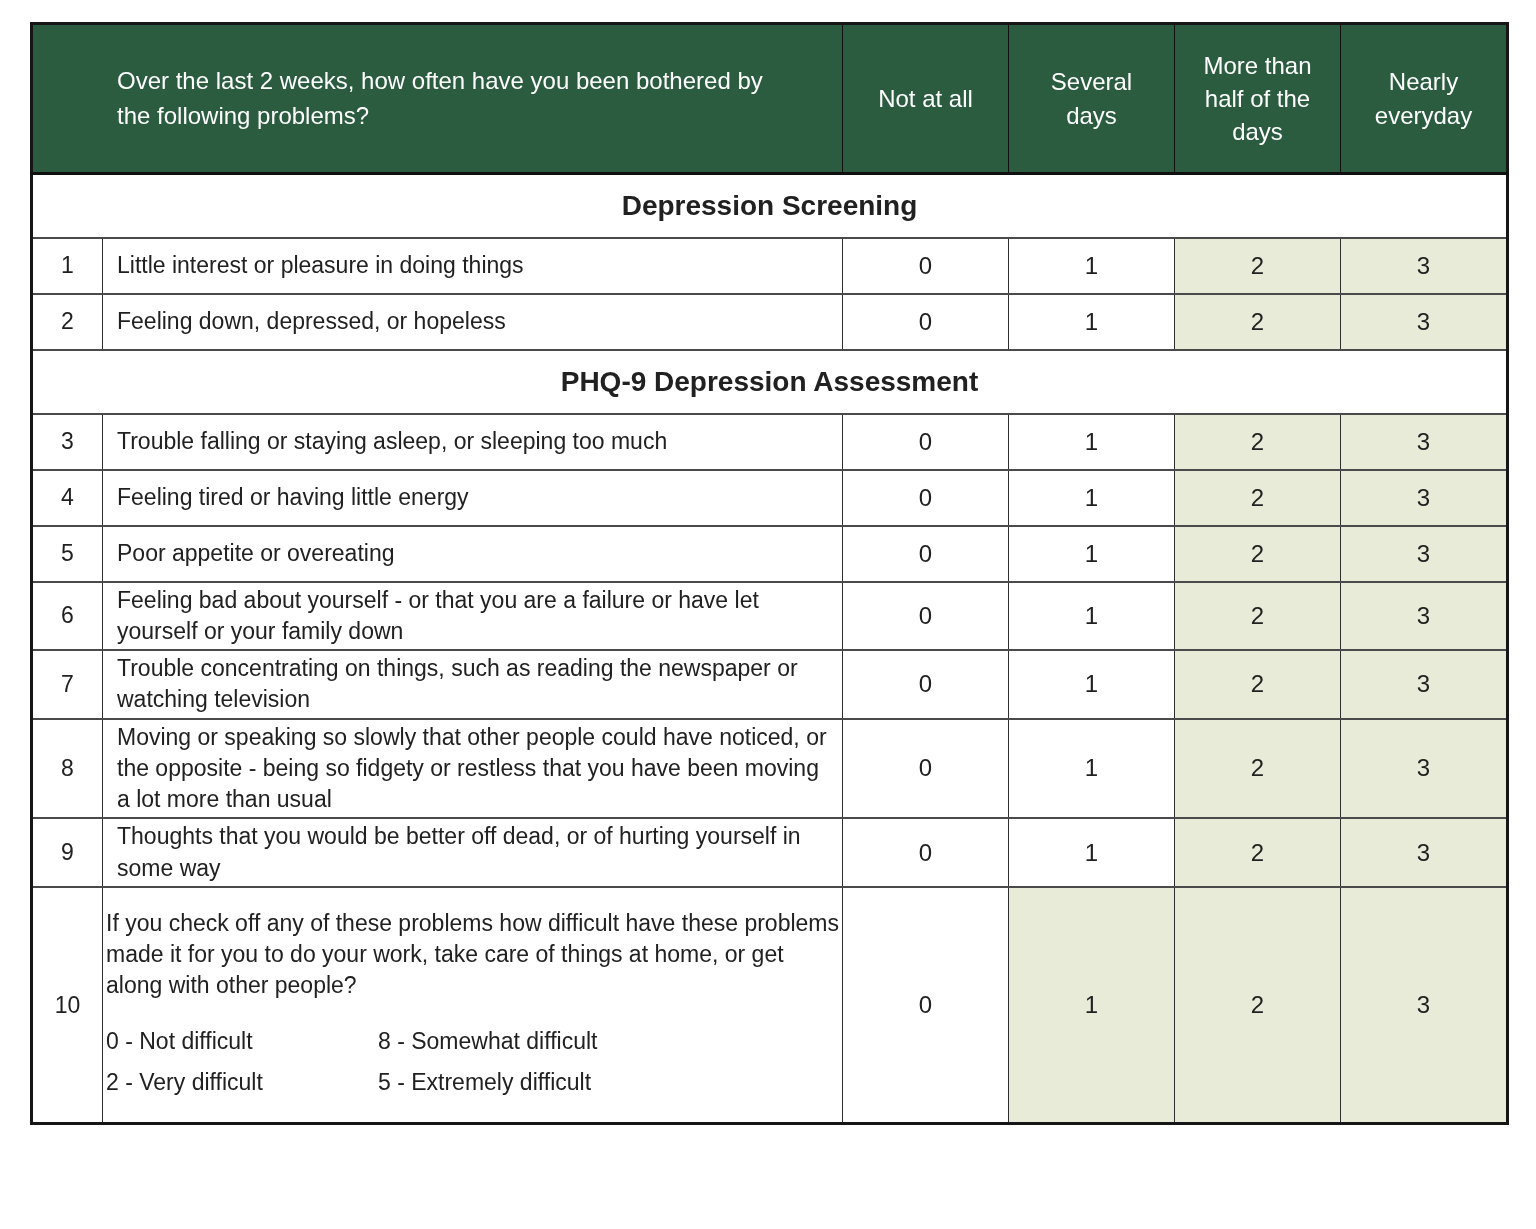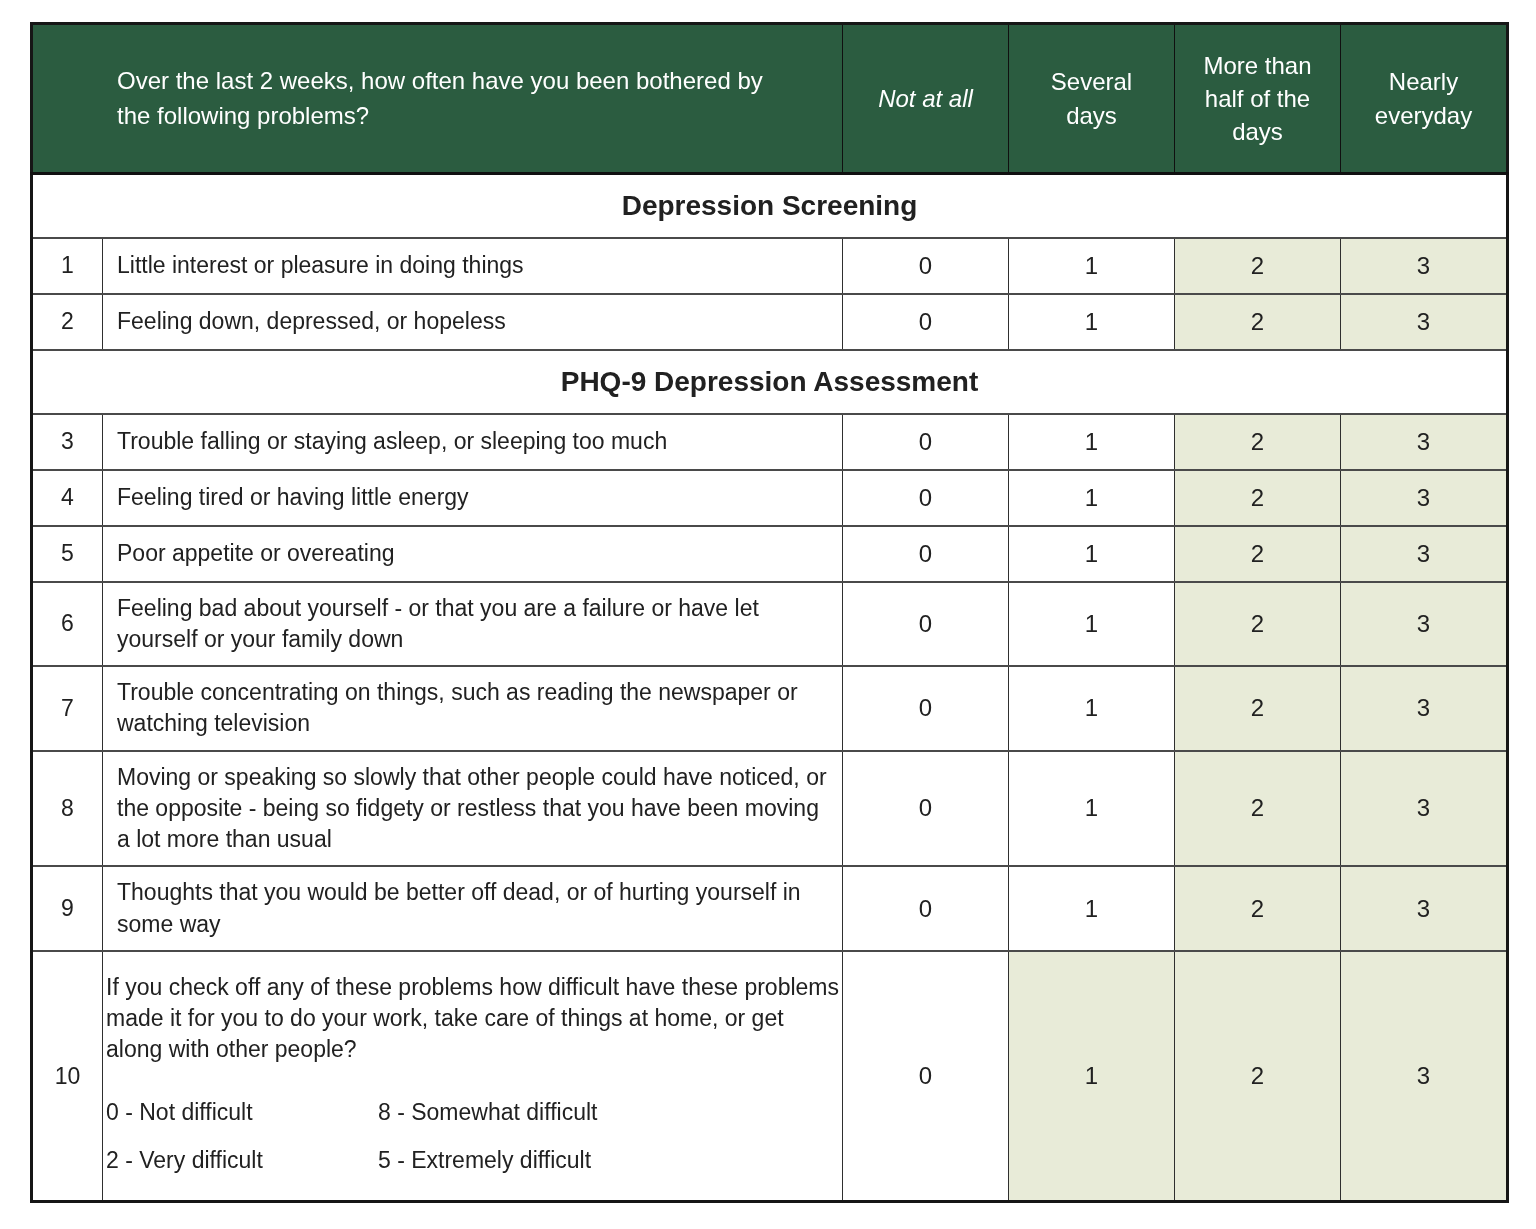--- a/index.html
+++ b/index.html
@@ -32,37 +32,37 @@
   
   .head-row th{
     background:var(--header-bg);color:var(--header-text);
     font-weight:400;font-size:24px;height:150px;
     border-color:#101010;border-bottom-width:3px;
   }
   .q-head{text-align:left;padding-left:84px;}
   .q-head-text{max-width:655px;line-height:1.45;}
   .col-head{text-align:center;padding:0 8px;}
   .col-head .label{display:inline-block;line-height:1.38;}
-  .c0 .label{max-width:130px;font-style:italic;}
+  .c0 .label{max-width:130px;}
   .c1 .label{max-width:92px;}
   .c2 .label{max-width:128px;}
   .c3 .label{max-width:114px;}
   
   .section{
     text-align:center;font-weight:700;font-size:28px;height:64px;
   }
   
   .num{text-align:center;font-size:23px;height:56px;}
-  .question{font-size:23px;line-height:1.36;padding:10px 14px;text-align:left;}
+  .question{font-size:23px;line-height:1.36;padding:2px 14px;text-align:left;}
   .score{text-align:center;font-size:24px;}
   .shaded{background:var(--shaded);}
   .question.has-options{padding:20px 3px 24px;}
   .q-para{line-height:1.36;}
   .options{
-    margin-top:31px;display:grid;grid-template-columns:272px auto;row-gap:17px;
+    margin-top:24px;display:grid;grid-template-columns:272px auto;row-gap:10px;
   }
 </style>
 </head>
 <body style="background: rgb(255, 255, 255);">
 
 <div class="wrap">
   <table>
     <colgroup>
       <col style="width:71px">
         <col style="width:740px">

